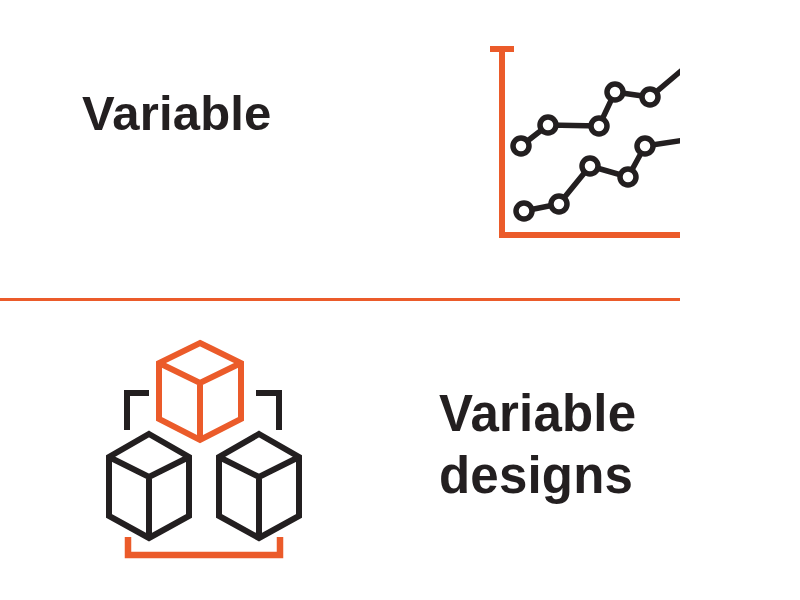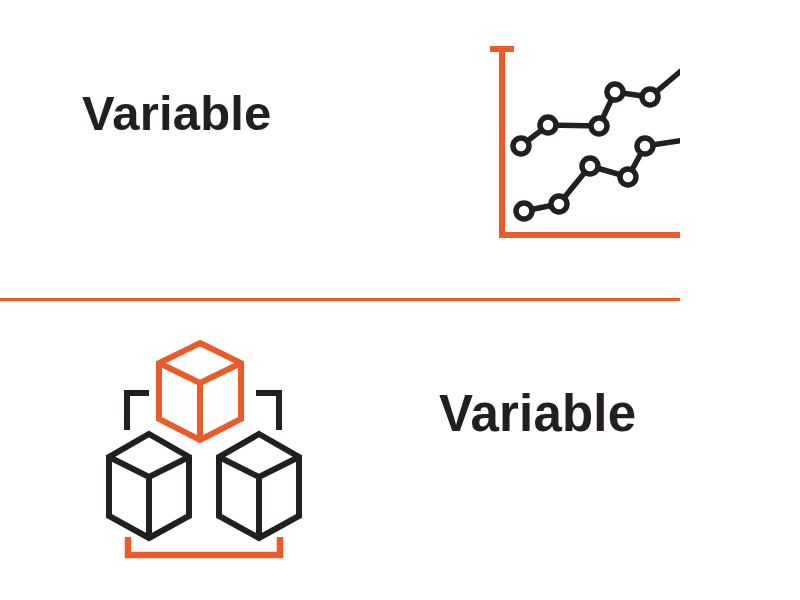--- a/index.html
+++ b/index.html
@@ -106,15 +106,16 @@
       <path d="M 219 457 L 259 477 L 299 457 M 259 477 L 259 538" fill="none"></path>
     </g>
 
     <g fill="none" stroke-width="6.5" stroke-linecap="butt" stroke-linejoin="miter" stroke="#EB5B2A">
       <path d="M 128 537 L 128 555 L 280 555 L 280 537"></path>
     </g>
   </svg>
 
   <h1 class="section-title title-bottom" style="color: rgb(35, 31, 32);">
     <span class="title-line">Variable</span>
+    <span class="title-line">designs</span>
   </h1>
 
 </div>
 
 </body></html>

